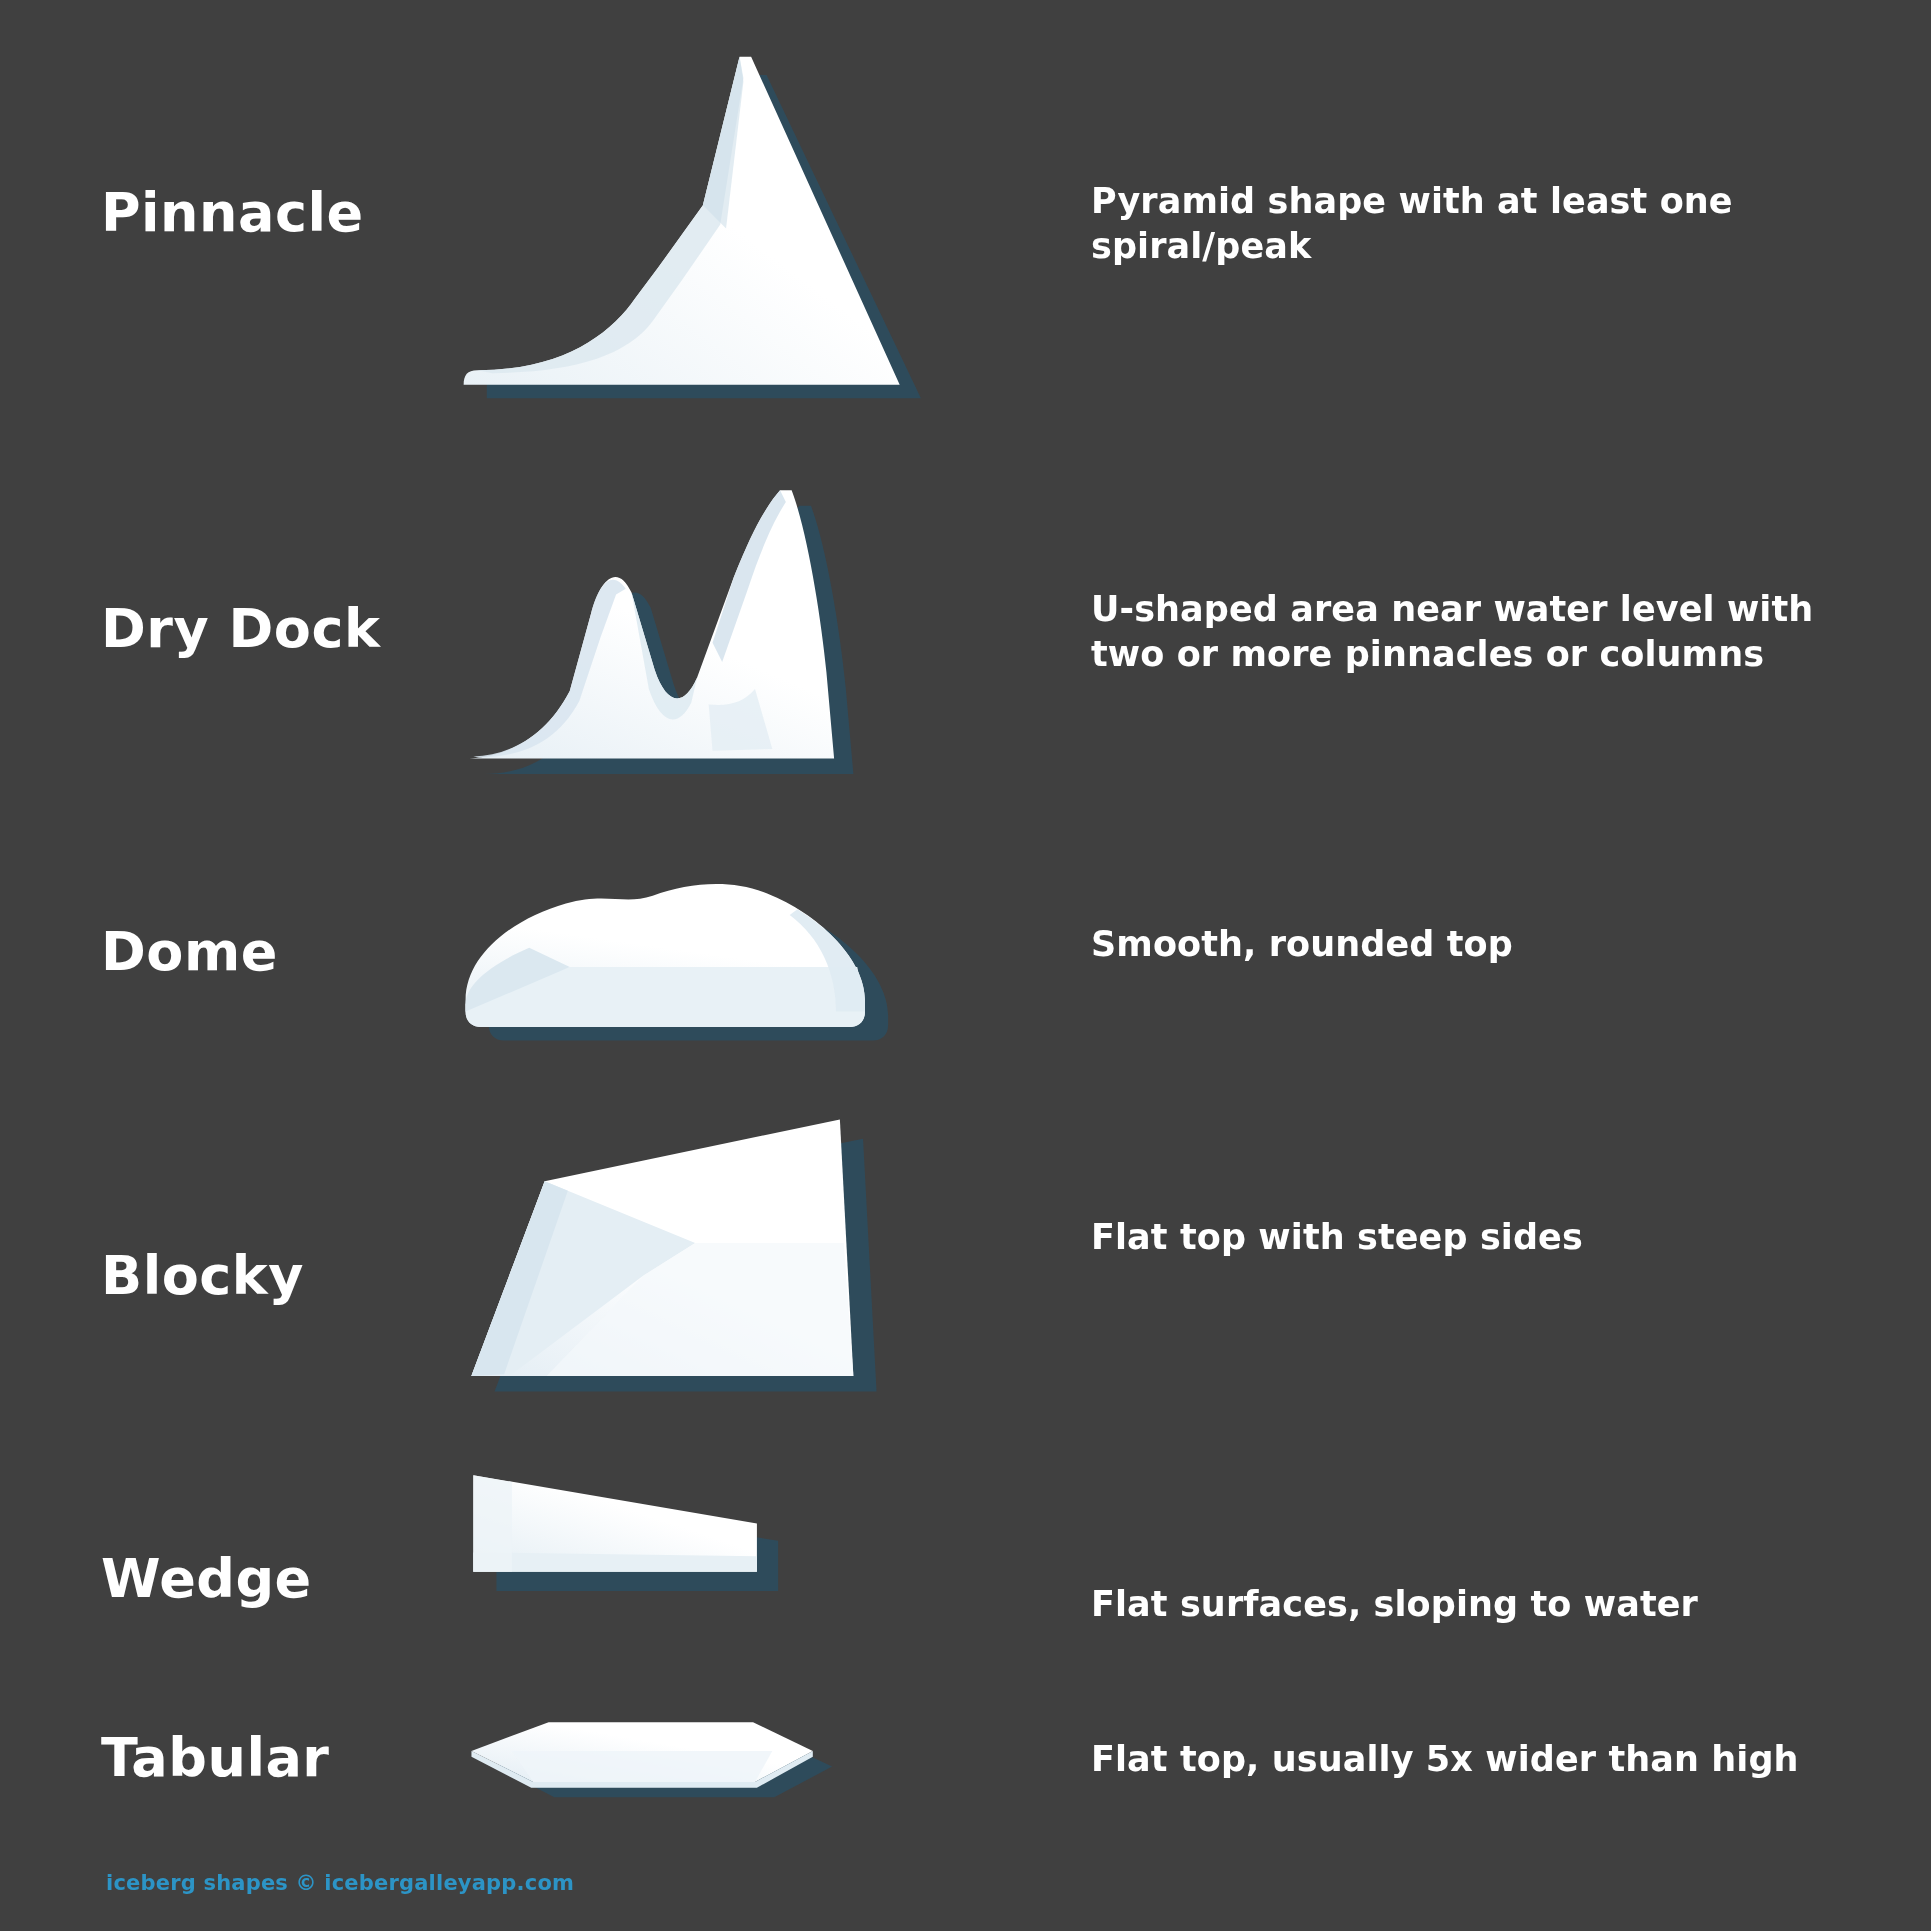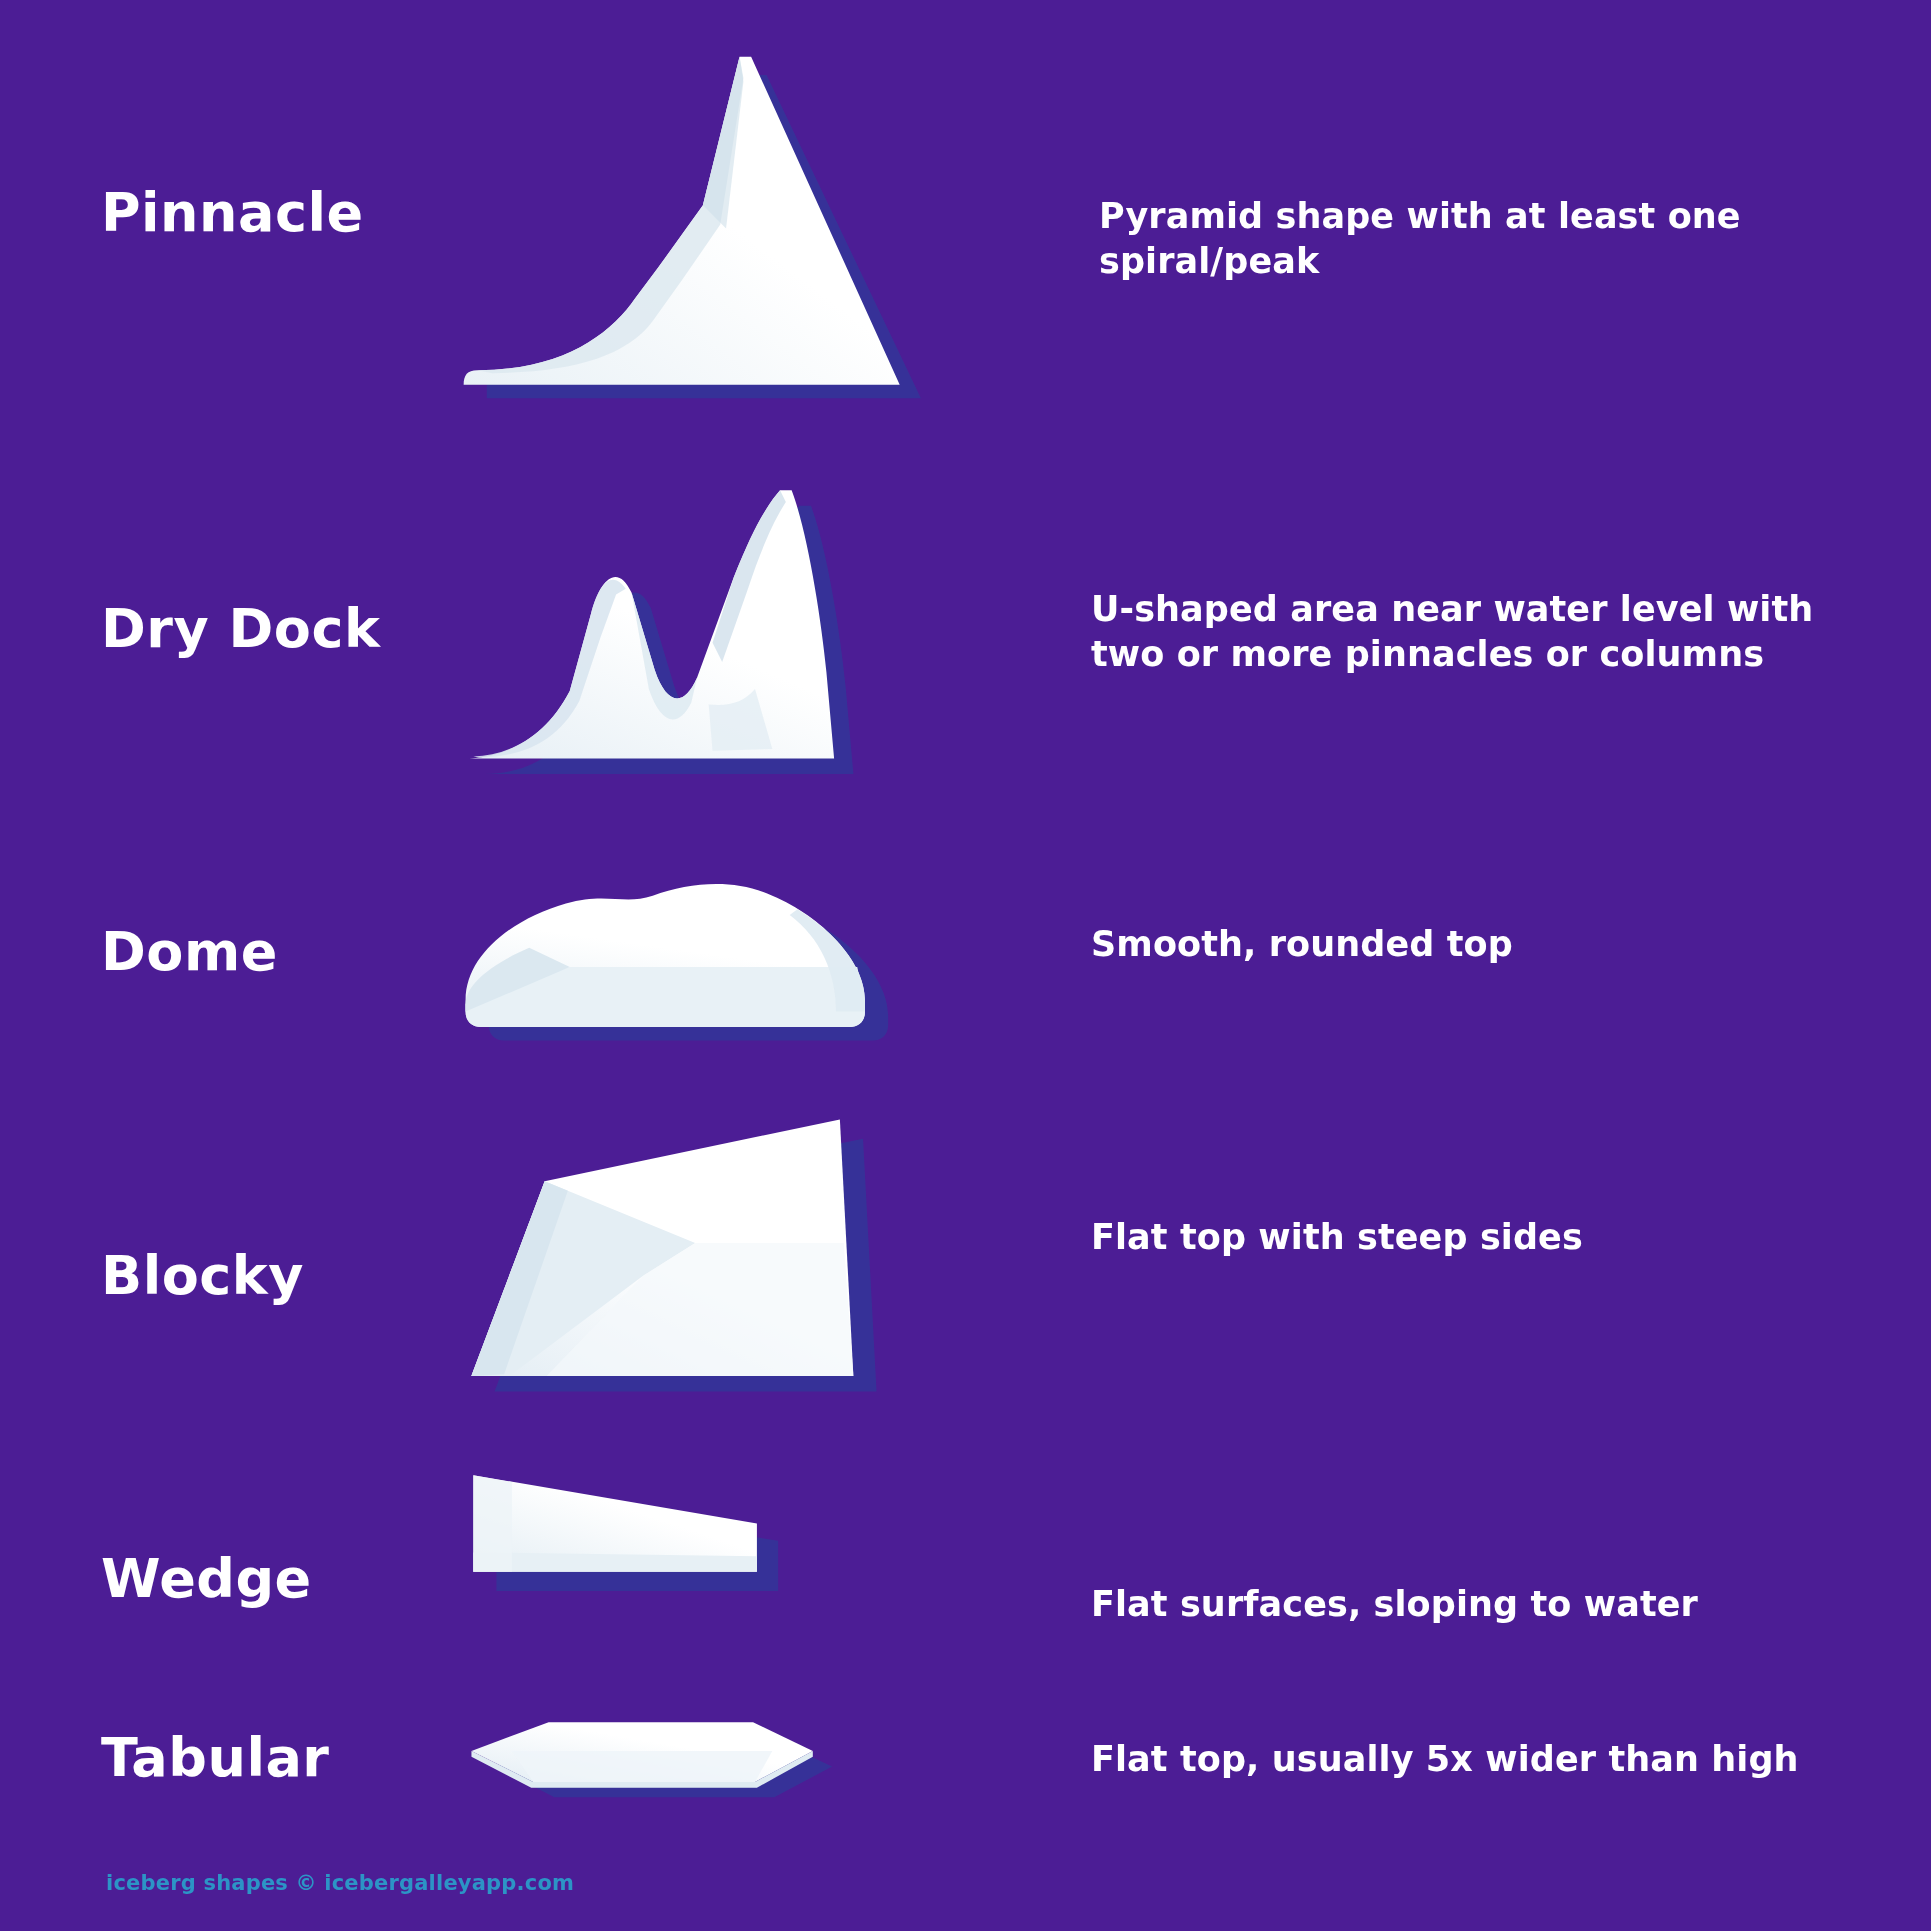--- a/index.html
+++ b/index.html
@@ -10,21 +10,21 @@
   body {
     width: 1931px;
     height: 1931px;
     position: relative;
     overflow: hidden;
     font-family: "DejaVu Sans", "Liberation Sans", sans-serif;
   }
   #infographic {
     position: absolute;
     inset: 0;
-    background: #4c1d95;
+    background: #404040;
   }
   .row {
     position: absolute;
     left: 0;
     width: 1931px;
     display: block;
   }
   .label {
     position: absolute;
     color: #ffffff;
@@ -77,21 +77,21 @@
 
         <path d="M 20 360 L 20 345 C 110 345 160 310 185 272 L 205 250 L 260 180 L 297 25 L 310 25 L 470 360 Z" fill="#0069a0" opacity="0.28" transform="translate(14,12)"></path>
 
         <path d="M 10 358 C 10 348 14 343 24 343 C 112 343 162 306 188 268 L 212 236 L 258 172 L 296 18 L 308 18 L 462 358 Z" fill="url(#g-pin)"></path>
 
         <path d="M 24 343 C 112 343 162 306 188 268 L 212 236 L 258 172 L 296 18 L 300 40 L 276 192 L 236 250 L 206 292 C 178 330 120 345 40 346 Z" fill="#dde9f0" opacity="0.85"></path>
         <path d="M 258 172 L 296 18 L 300 44 L 282 196 Z" fill="#cfdfe9" opacity="0.6"></path>
       </svg>
     </div>
 
-    <div class="desc" style="left:1091px; top:194px; width:772px;margin-left:8px;">Pyramid shape with at least one spiral/peak</div>
+    <div class="desc" style="left:1091px; top:179px; width:772px;">Pyramid shape with at least one spiral/peak</div>
   </div>
 
   <div class="row">
     <div class="label" style="left:101px; top:599px; width:406px;">Dry Dock</div>
 
     <div class="art" style="left:454px; top:473px; width:492px; height:328px;">
       <svg width="492" height="328" viewBox="0 0 510 340">
         <defs>
           <linearGradient id="g-dd" x1="0" y1="1" x2="0.6" y2="0">
             <stop offset="0%" stop-color="#e6eff5"></stop>

